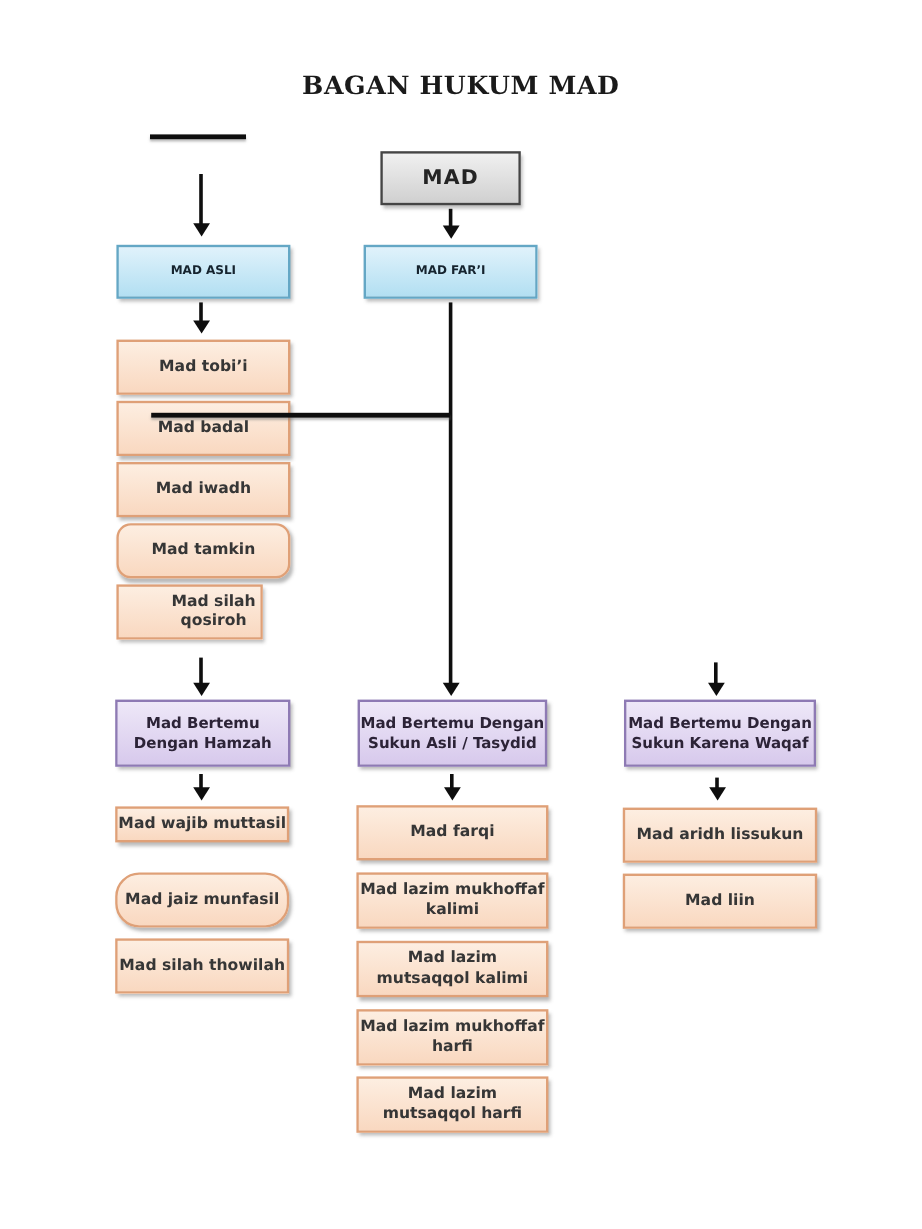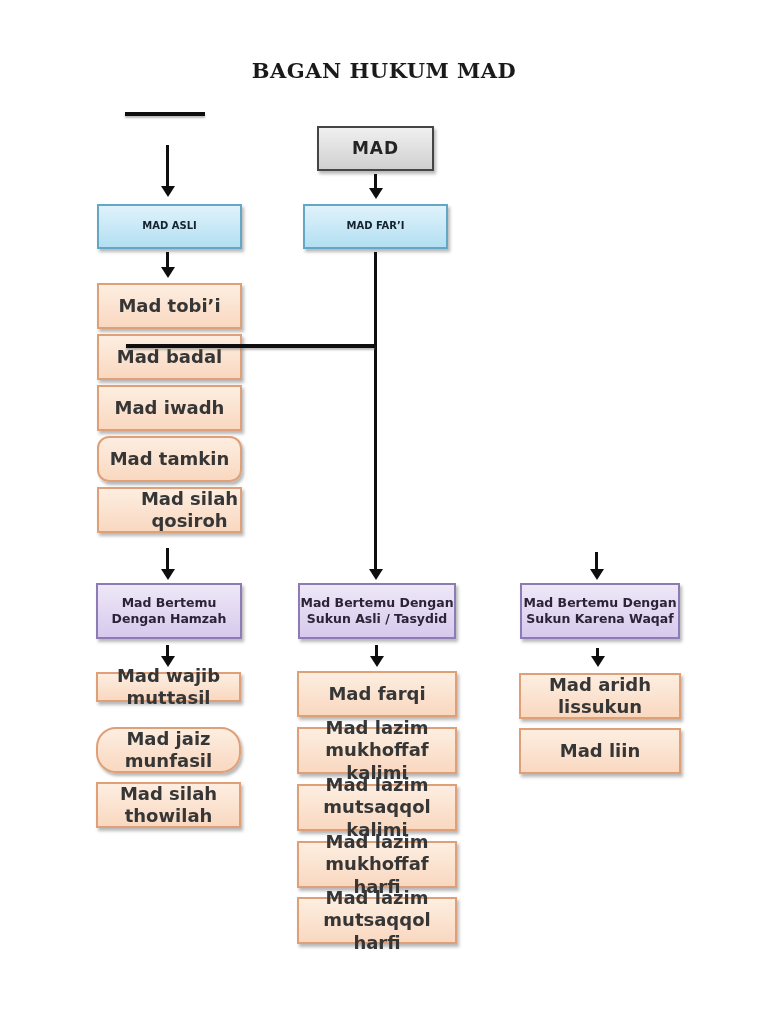--- a/index.html
+++ b/index.html
@@ -30,21 +30,21 @@
     font-size:17px;letter-spacing:1px;color:#242424;
   }
   .blue{
     background:linear-gradient(#e0f2fb,#b2dff2);
     border:2px solid #64a7c5;
     font-size:10px;color:#15232e;
   }
   .peach{
     background:linear-gradient(#fdeee1,#f9d8c0);
     border:2px solid #dfa077;
-    font-size:18px;color:#363636;
+    font-size:13px;color:#363636;
   }
   .purple{
     background:linear-gradient(#eee8f8,#d7c9ec);
     border:2px solid #8e7ab4;
     font-size:12.5px;color:#2c2337;
   }
   .purple span{display:block;}
   .hline{position:absolute;height:4px;background:#0e0e0e;z-index:3;box-shadow:0 2px 2px rgba(120,120,120,.5);}
   .varrow{position:absolute;width:3px;background:#0e0e0e;z-index:3;}
   .varrow::after{
@@ -86,21 +86,21 @@
   </div>
   <div class="fbox peach" style="left:97px;top:334px;width:145px;height:46px;">
     <span>Mad badal</span>
   </div>
   <div class="fbox peach" style="left:97px;top:385px;width:145px;height:46px;">
     <span>Mad iwadh</span>
   </div>
   <div class="fbox peach" style="left:97px;top:436px;width:145px;height:46px;border-radius:12px;">
     <span>Mad tamkin</span>
   </div>
-  <div class="fbox peach" style="left:97px;top:487px;width:145px;height:46px;padding-left:40px;">
+  <div class="fbox peach" style="left:97px;top:487px;width:122px;height:46px;padding-left:40px;">
     <span>Mad silah qosiroh</span>
   </div>
 
   <div class="varrow" style="left:166px;top:548px;height:22px;"></div>
   <div class="varrow" style="left:595px;top:552px;height:18px;"></div>
 
   <div class="fbox purple" style="left:96px;top:583px;width:146px;height:56px;">
     <div>
       <span>Mad Bertemu</span>
       <span>Dengan Hamzah</span>

